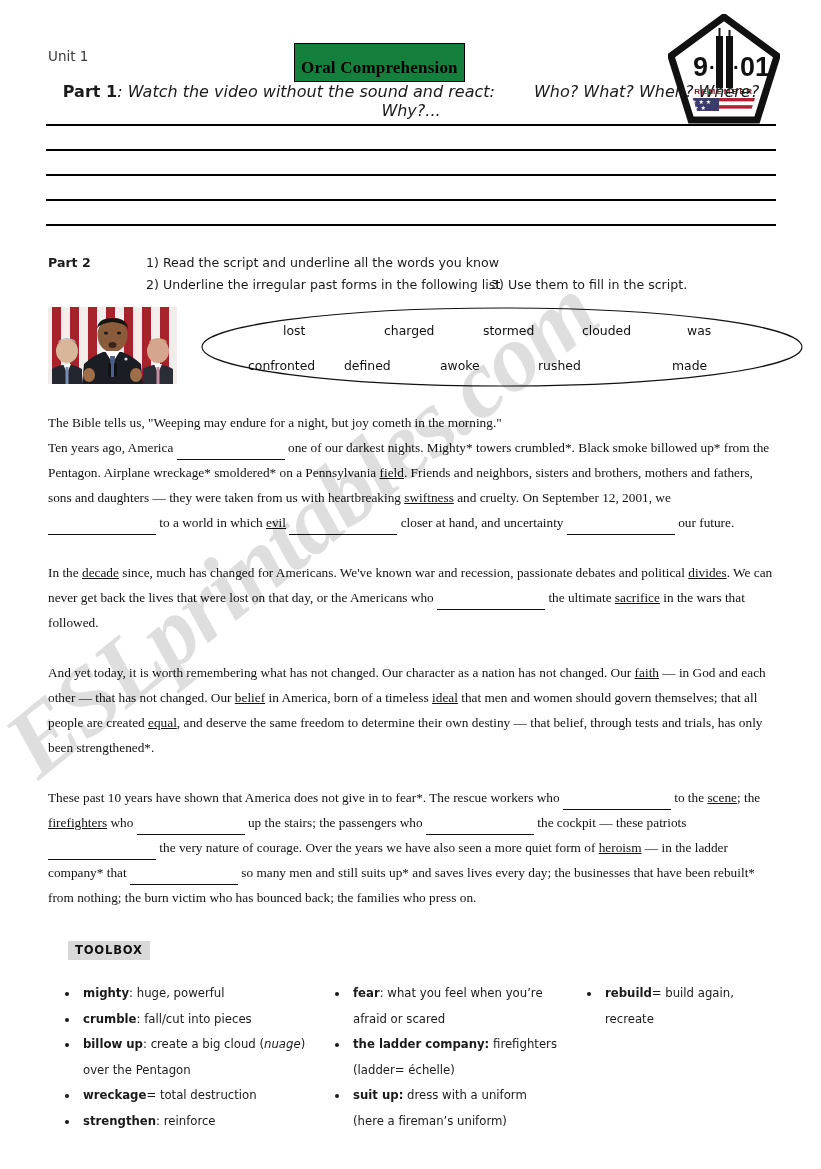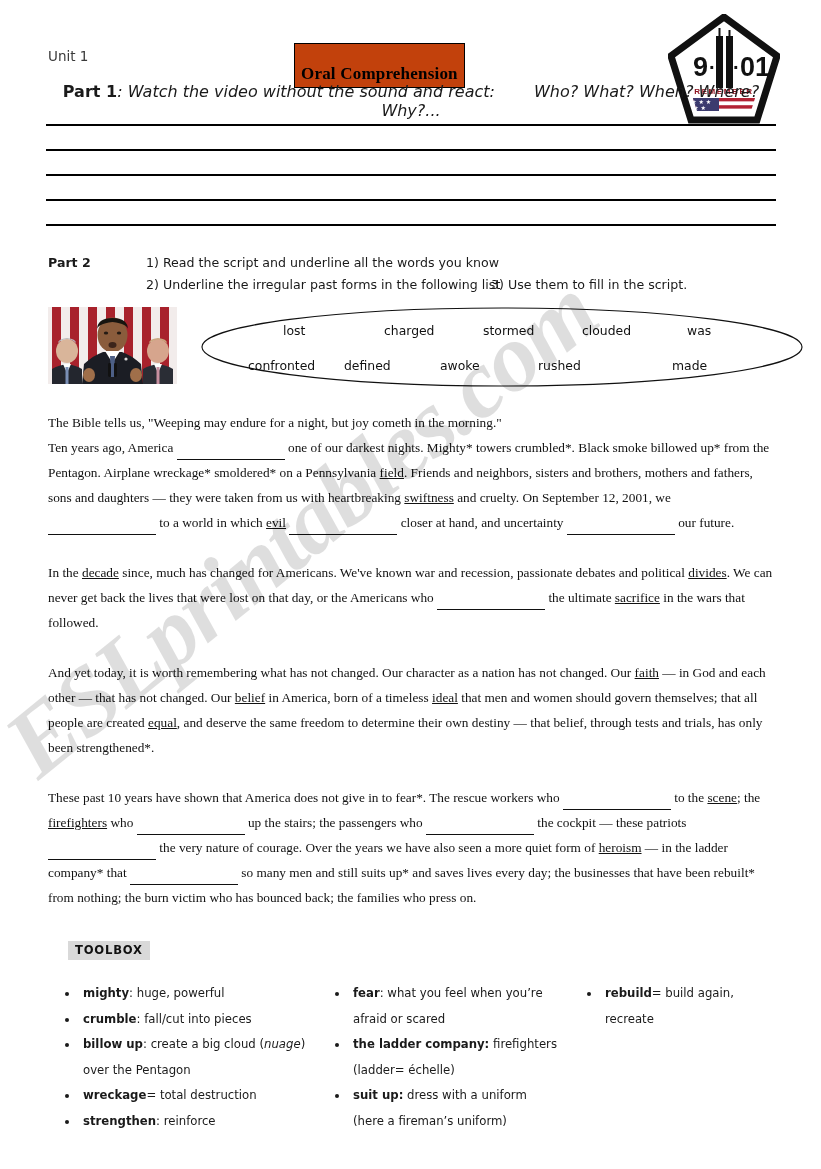--- a/index.html
+++ b/index.html
@@ -53,22 +53,22 @@
   }
   .unit-label {
     position: absolute; left: 0; top: 2px;
     font-size: 13.5px; color: #3a3a3a;
     font-family: "DejaVu Sans", sans-serif;
   }
   .title-box {
     position: absolute;
     left: 246px; top: -3px;
     border: 1px solid #000;
-    background: #c2410c;
-    padding: 20px 6px 3px 6px;
+    background: #15803d;
+    padding: 14px 6px 3px 6px;
     font-family: "Liberation Serif", serif;
     font-weight: bold;
     font-size: 17px;
     color: #000;
     letter-spacing: 0.2px;
   }
 
   
   .logo {
     position: absolute;

